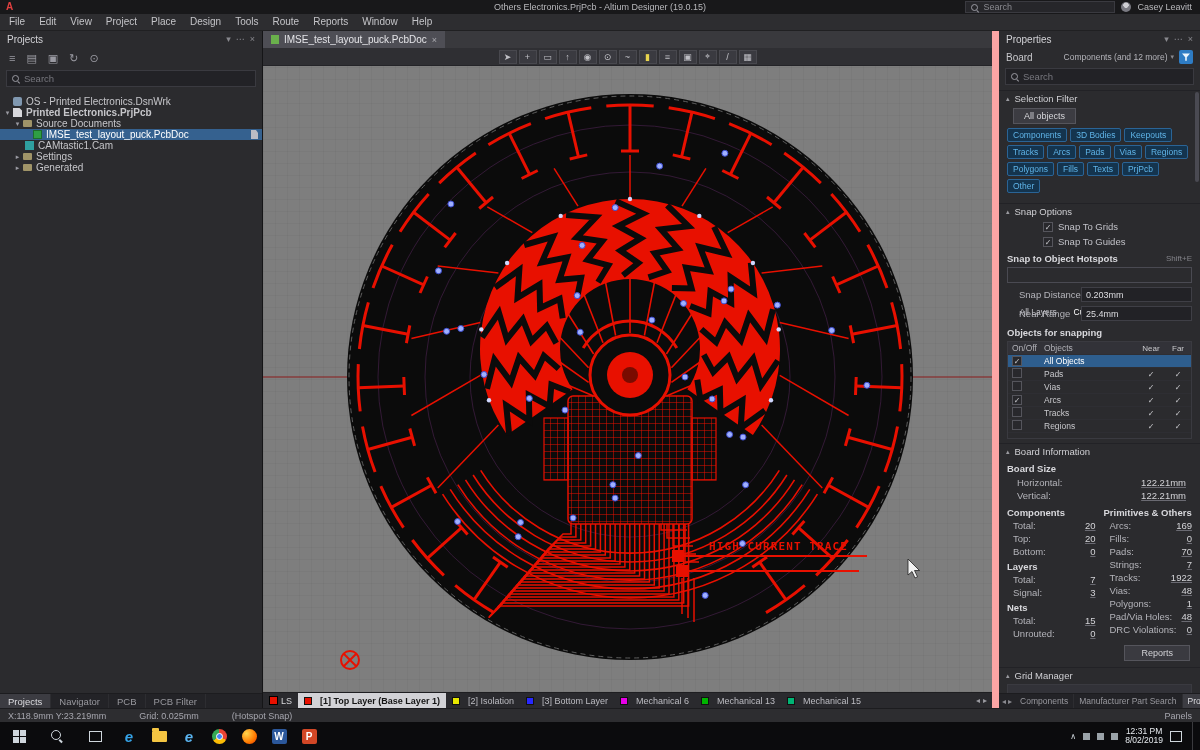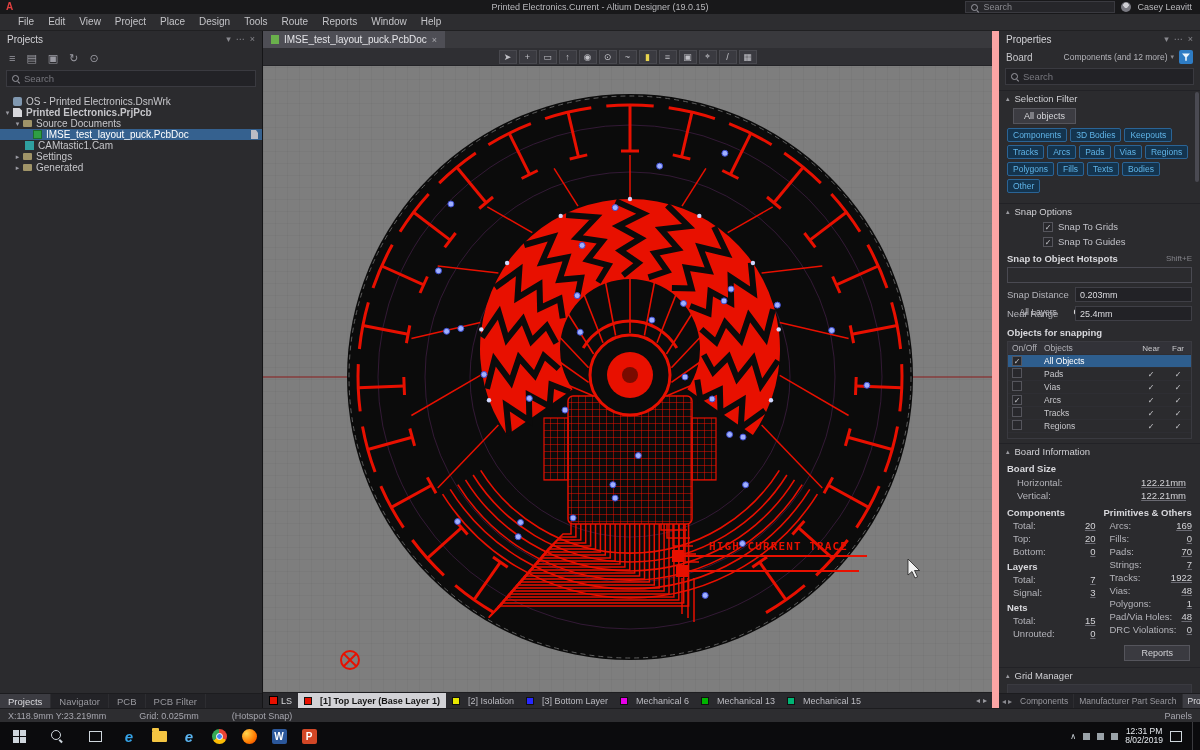--- a/index.html
+++ b/index.html
@@ -10,21 +10,21 @@
 .titlebar{height:14px;background:#18181a;display:flex;align-items:center;position:relative;flex:none;font-size:9px;color:#b8b8bc;}
 .alogo{color:#e04040;font-weight:bold;font-size:10px;padding:0 6px;line-height:14px;}
 .tb-title{position:absolute;left:0;right:0;text-align:center;pointer-events:none;}
 .tb-right{margin-left:auto;display:flex;align-items:center;gap:6px;padding-right:8px;z-index:1;}
 .tb-search{width:150px;height:12px;background:#26262a;border:1px solid #3a3a40;display:flex;align-items:center;gap:4px;padding:0 4px;color:#8a8a90;}
 .avatar{width:10px;height:10px;border-radius:50%;background:radial-gradient(circle at 50% 32%,#cfcfd4 0 30%,#7a7a82 34% 100%);}
 .mag{width:9px;height:9px;position:relative;flex:none;display:inline-block;}
 .mag::before{content:"";position:absolute;left:1px;top:1px;width:5px;height:5px;border:1px solid #9a9aa2;border-radius:50%;}
 .mag::after{content:"";position:absolute;left:7px;top:7px;width:3px;height:1px;background:#9a9aa2;transform:rotate(45deg);transform-origin:0 0;}
 
-.menubar{height:17px;background:#2d2d30;border-bottom:1px solid #202022;display:flex;align-items:center;padding-left:11px;flex:none;font-size:10px;}
+.menubar{height:17px;background:#2d2d30;border-bottom:1px solid #202022;display:flex;align-items:center;padding-left:2px;flex:none;font-size:10px;}
 .menu-item{padding:0 7px;line-height:16px;color:#c4c4c8;}
 
 .main{flex:1;display:flex;min-height:0;}
 .panel{background:#2b2b2e;display:flex;flex-direction:column;flex:none;}
 .panel.left{width:263px;border-right:1px solid #151517;}
 .panel.right{width:208px;border-left:7px solid #fca5a5;}
 .panel-header{height:16px;display:flex;align-items:center;padding:0 7px;font-size:10px;color:#d2d2d6;flex:none;}
 .ph-icons{margin-left:auto;display:flex;gap:5px;color:#88888e;font-size:9px;}
 .pl-toolbar{height:22px;display:flex;align-items:center;gap:11px;padding:0 9px;color:#9a9aa2;font-size:11px;flex:none;}
 .pl-search{margin:1px 6px 3px;height:17px;background:#222226;border:1px solid #3a3a40;display:flex;align-items:center;gap:4px;padding:0 4px;font-size:9.5px;color:#77777e;flex:none;}
@@ -79,21 +79,21 @@
 .chips{display:flex;flex-wrap:wrap;gap:3px;padding:3px 8px 8px;flex:none;}
 .chip{height:14px;padding:0 5px;display:flex;align-items:center;font-size:8.5px;color:#5fb4e8;background:#14344e;border:1px solid #2a6496;border-radius:2px;}
 .cbrow{display:flex;align-items:center;gap:5px;padding:2px 8px 2px 44px;font-size:9.5px;color:#c2c2c8;flex:none;}
 .cb{width:10px;height:10px;background:#28282c;border:1px solid #55555c;color:#c8c8cc;font-size:8px;line-height:9px;text-align:center;flex:none;display:inline-block;}
 .subh{display:flex;align-items:center;padding:4px 8px 2px;font-size:9.5px;font-weight:bold;color:#d8d8dc;flex:none;}
 .hint{margin-left:auto;font-weight:normal;font-size:8px;color:#84848a;}
 .seg{display:flex;margin:1px 8px 2px;height:16px;border:1px solid #4a4a52;flex:none;}
 .seg-btn{flex:1;display:flex;align-items:center;justify-content:center;font-size:8.5px;color:#c0c0c6;background:#38383e;border-right:1px solid #4a4a52;white-space:nowrap;margin-top:44px;}
 .seg-btn:last-child{border-right:none;}
 .seg-btn.active{background:#2176c0;color:#fff;}
-.fieldrow{display:flex;align-items:center;gap:6px;padding:2px 8px;font-size:9.5px;flex:none;}
+.fieldrow{display:flex;align-items:center;padding:2px 8px;font-size:9.5px;flex:none;margin-left:12px;}
 .fieldrow .lab{width:62px;color:#b4b4ba;flex:none;}
 .inp{flex:1;height:15px;background:#222226;border:1px solid #3f3f46;display:flex;align-items:center;padding:0 4px;color:#dcdce0;font-size:9px;}
 .snap-table{margin:1px 8px 2px;border:1px solid #3a3a40;font-size:8.5px;flex:none;}
 .st-row{display:grid;grid-template-columns:32px 1fr 28px 26px;height:13px;align-items:center;border-bottom:1px solid #2e2e33;background:#2b2b2e;}
 .st-row.st-head{background:#323238;color:#b0b0b6;}
 .st-row.sel{background:#2e5e8e;color:#fff;}
 .st-c{padding-left:4px;overflow:hidden;white-space:nowrap;}
 .st-ck{text-align:center;padding-left:0;color:#c8c8cc;font-size:8px;}
 .st-clip{height:5px;background:#2b2b2e;}
 .bi-rows{flex:none;}
@@ -136,21 +136,21 @@
 .action{width:12px;height:11px;border:1.2px solid #cfd6dc;display:inline-block;}
 .sliver{width:4px;height:28px;border-left:1px solid #3a3a3e;margin-left:3px;display:inline-block;}
 </style>
 </head>
 <body>
 
 <div class="app">
 
   <div class="titlebar">
     <span class="alogo">A</span>
-    <div class="tb-title">Printed Electronics.Current - Altium Designer (19.0.15)</div>
+    <div class="tb-title">Others Electronics.PrjPcb - Altium Designer (19.0.15)</div>
     <div class="tb-right">
       <div class="tb-search">
         <span class="mag"></span>
         <span>Search</span>
       </div>
       <span class="avatar"></span>
       <span class="tb-user">Casey Leavitt</span>
     </div>
   </div>
 
@@ -566,21 +566,21 @@
             <span class="chip">3D Bodies</span>
             <span class="chip">Keepouts</span>
             <span class="chip">Tracks</span>
             <span class="chip">Arcs</span>
             <span class="chip">Pads</span>
             <span class="chip">Vias</span>
             <span class="chip">Regions</span>
             <span class="chip">Polygons</span>
             <span class="chip">Fills</span>
             <span class="chip">Texts</span>
-            <span class="chip">Bodies</span>
+            <span class="chip">PrjPcb</span>
             <span class="chip">Other</span>
           </div>
         <div class="sec-h">
           <span class="tri">▴</span>
           <span>Snap Options</span>
         </div>
         <div id="snap-cbs">
             <div class="cbrow">
               <span class="cb">✓</span>
               <span>Snap To Grids</span>

